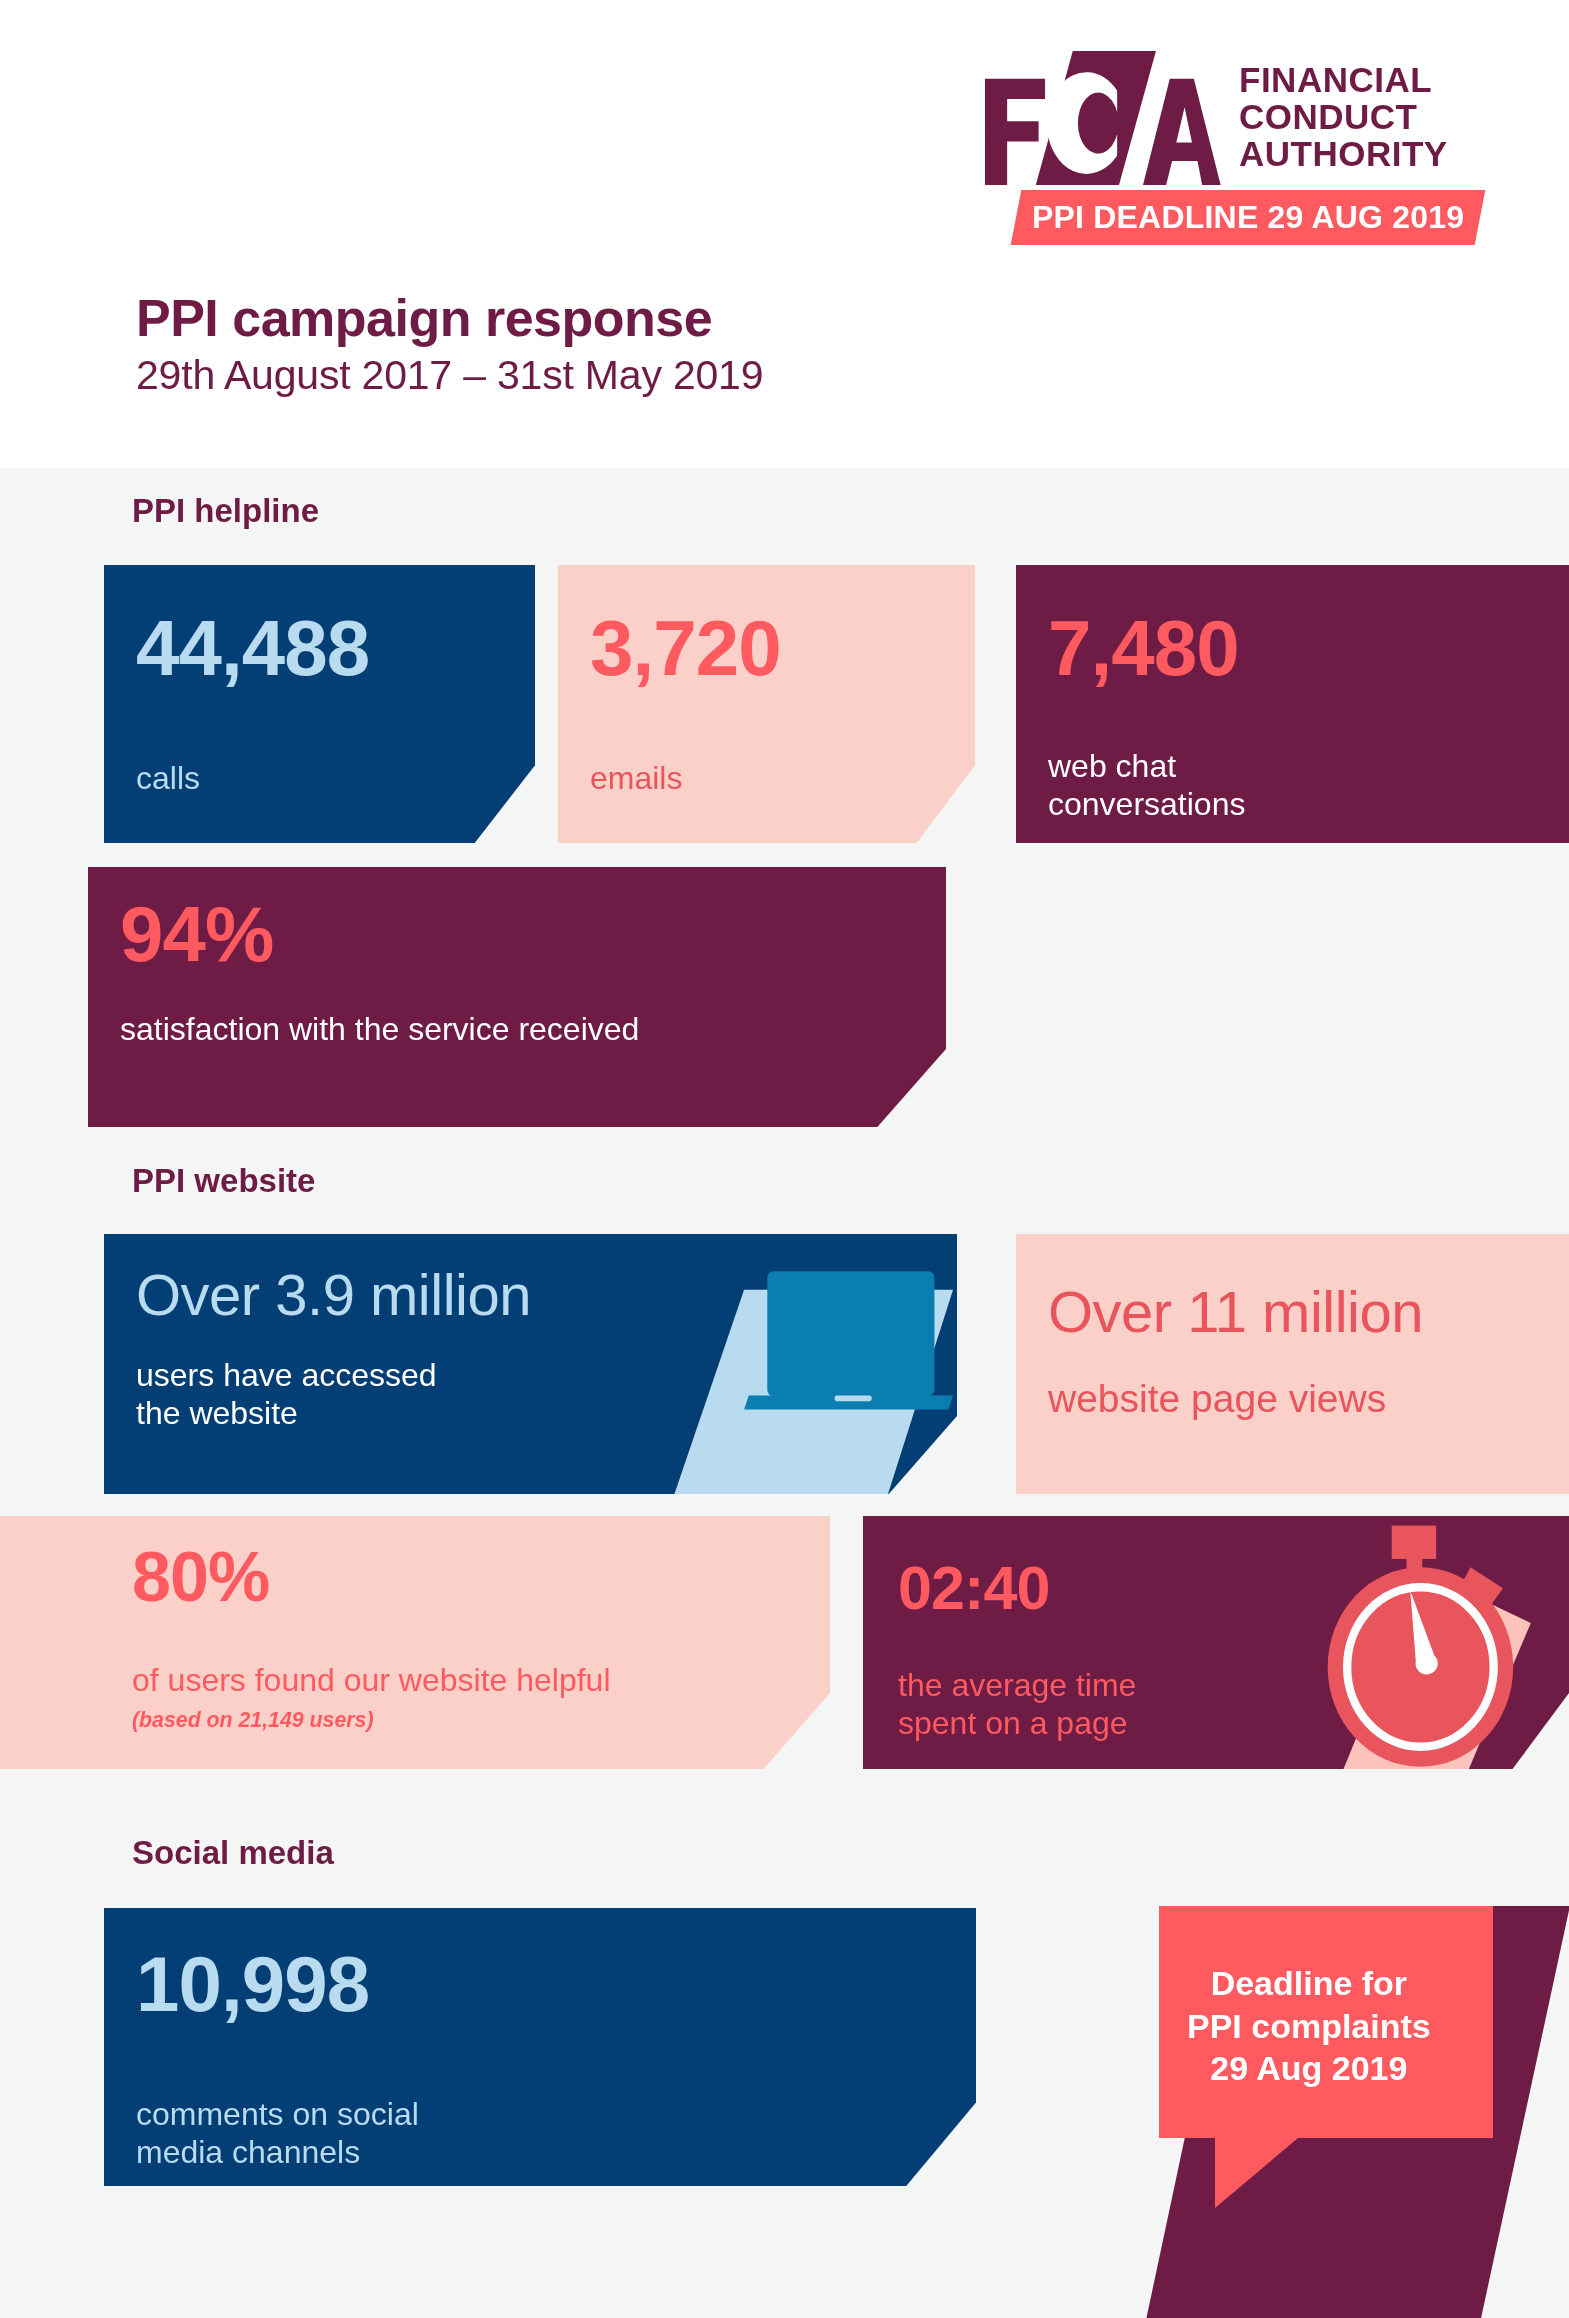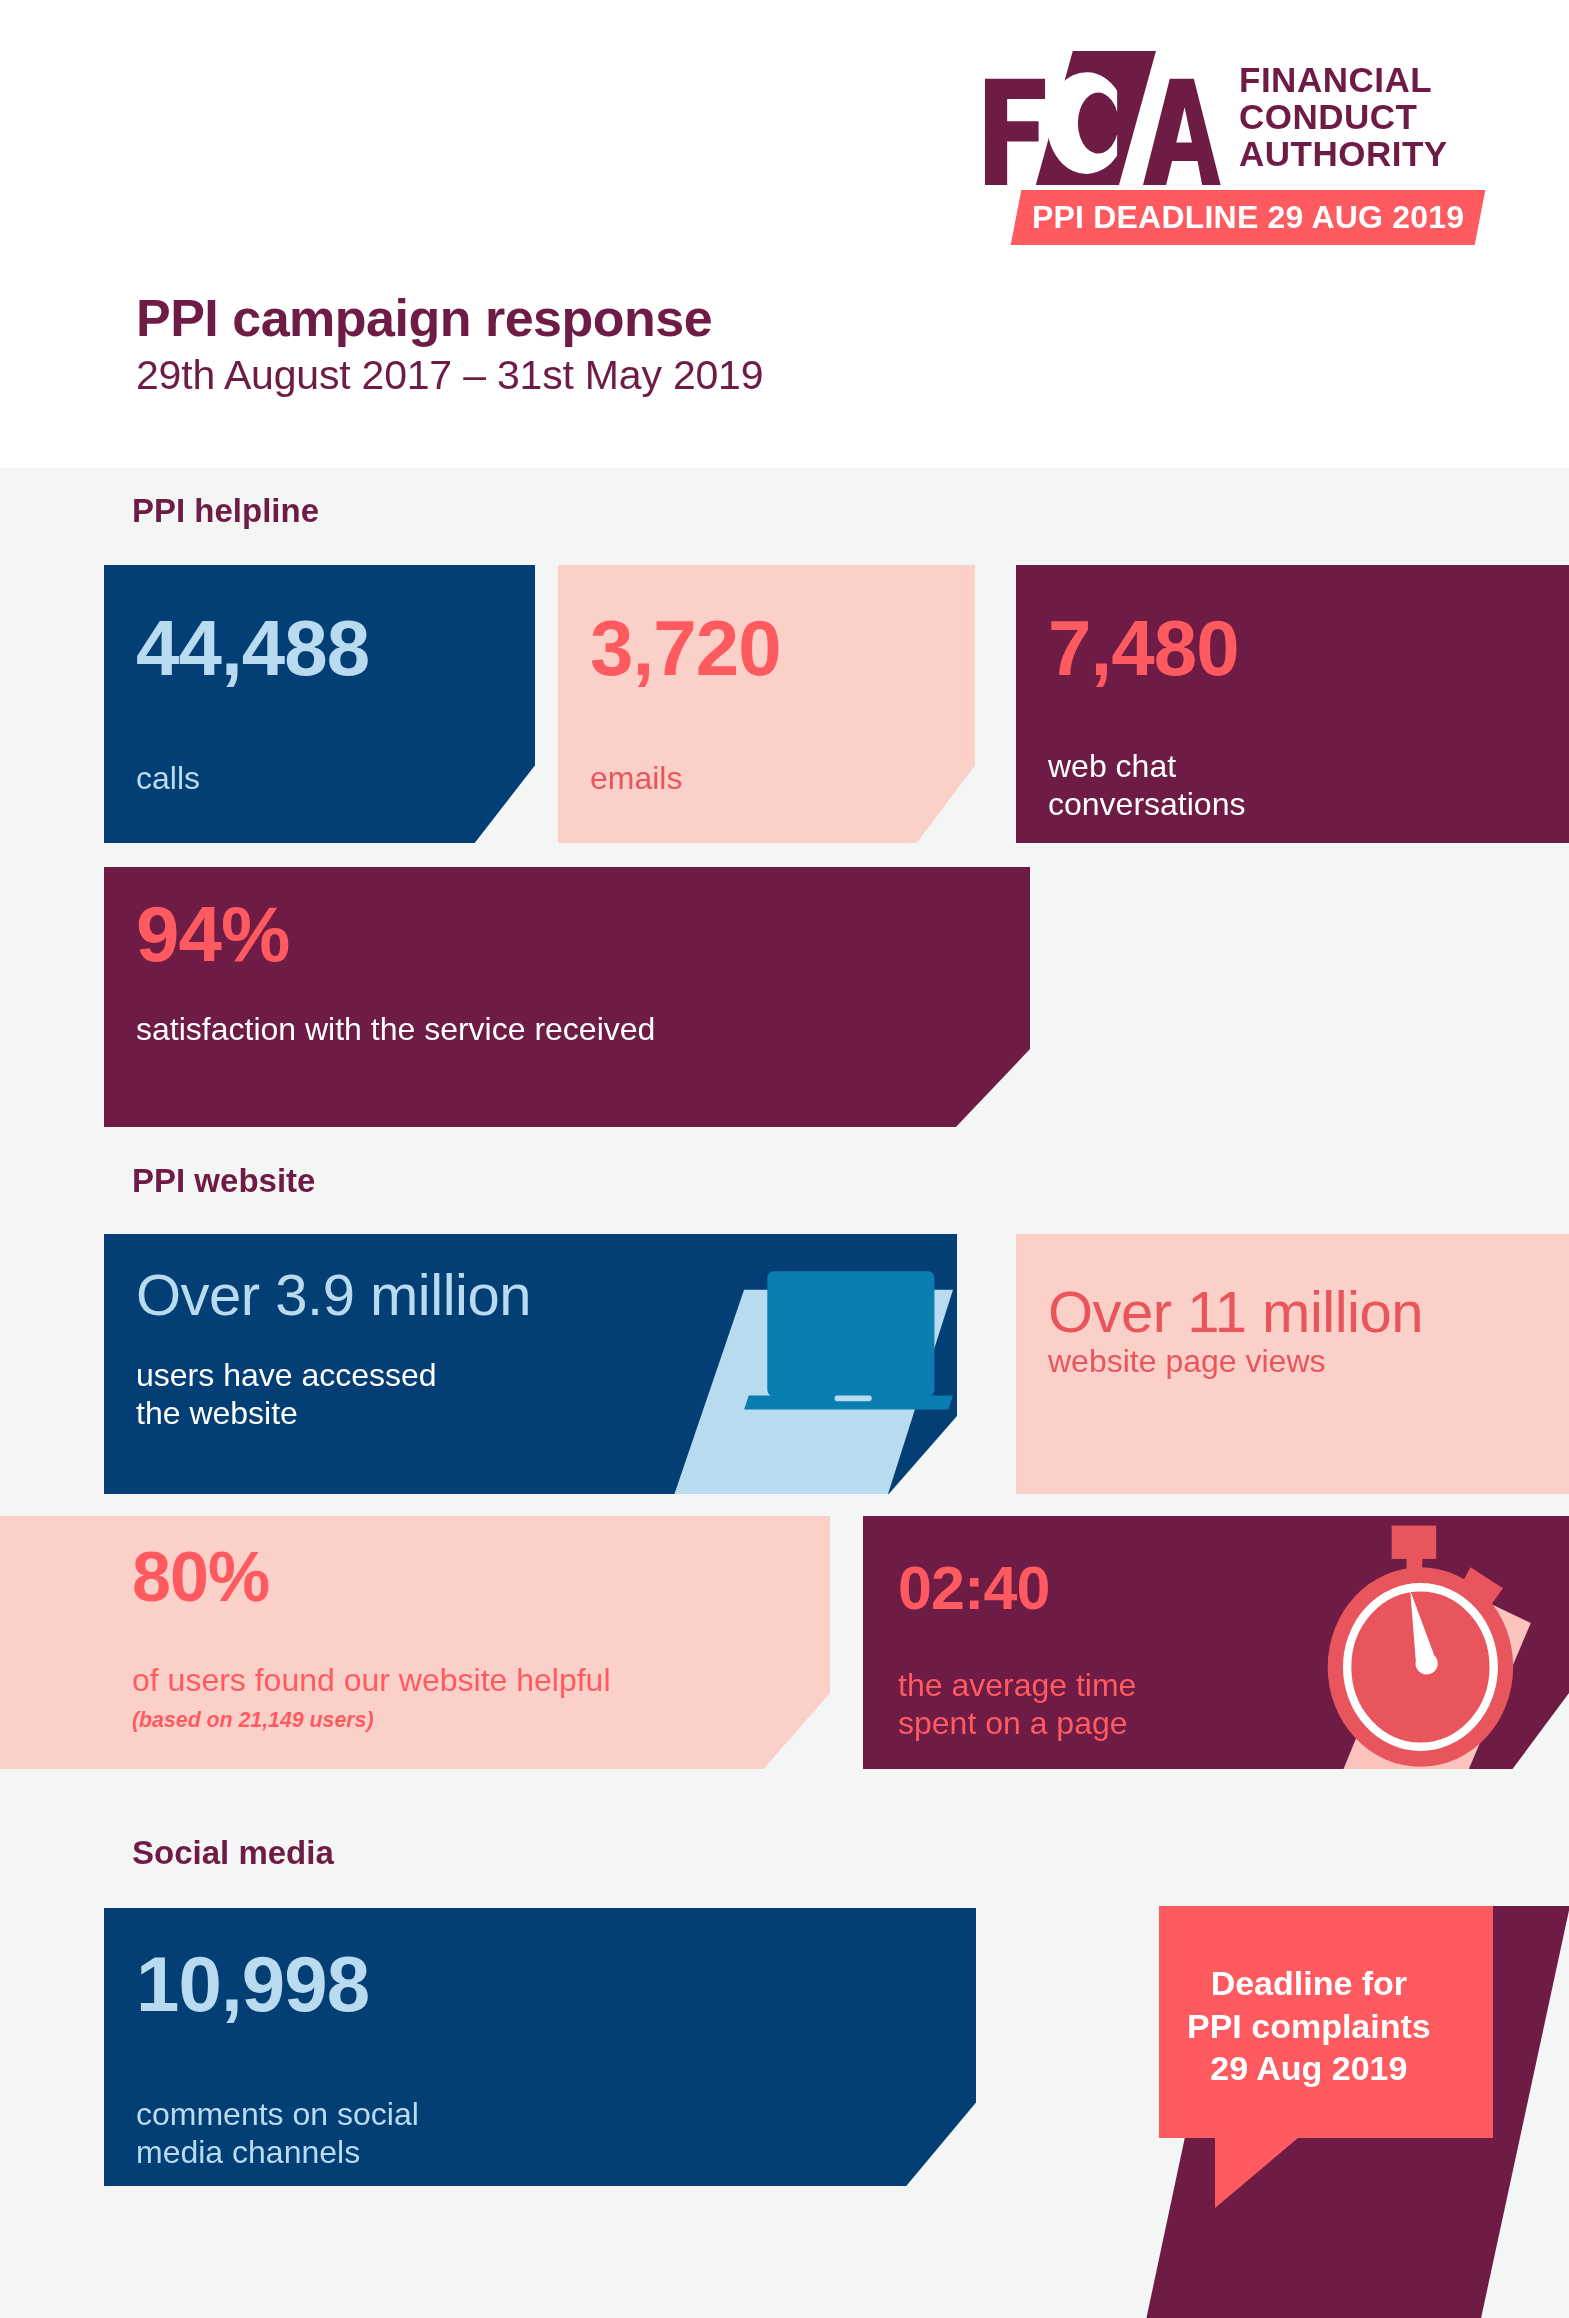--- a/index.html
+++ b/index.html
@@ -115,21 +115,21 @@
 
   #card-webchat{
     left:1016px; top:565px; width:554px; height:278px;
     background:var(--maroon);
     padding-left:19px;
   }
   #card-webchat .big{ left:32px; top:44px; font-size:78px; color:var(--coral); }
   #card-webchat .lbl{ left:32px; top:183px; font-size:32px; color:#ffffff; }
 
   #card-satisfaction{
-    left:104px; top:867px; width:926px; height:260px;
+    left:88px; top:867px; width:858px; height:260px;
     background:var(--maroon);
     padding-left:48px;
   }
   #card-satisfaction .big{ left:32px; top:28px; font-size:78px; color:var(--coral); }
   #card-satisfaction .lbl{ left:32px; top:144px; font-size:32px; color:#ffffff; }
 
   
   #card-users{
     left:104px; top:1234px; width:853px; height:260px;
     background:var(--navy);
@@ -143,21 +143,21 @@
   .laptop{ position:absolute; left:524px; top:0px; width:325px; height:260px; }
 
   #card-pageviews{
     left:1016px; top:1234px; width:554px; height:260px;
     background:var(--pink-pale);
   }
   #card-pageviews .big{
     left:32px; top:49px; font-size:58px; color:var(--coral-mid);
     font-weight:normal; letter-spacing:-0.5px;
   }
-  #card-pageviews .lbl{ left:32px; top:109px; font-size:32px; color:var(--coral-mid); }
+  #card-pageviews .lbl{ left:32px; top:142px; font-size:39px; color:var(--coral-mid); }
 
   #card-helpful{
     left:0px; top:1516px; width:830px; height:253px;
     background:var(--pink-pale);
   }
   #card-helpful .big{ left:132px; top:25.5px; font-size:70px; color:var(--coral);text-align:right; }
   #card-helpful .lbl{ left:132px; top:146px; font-size:32px; color:var(--coral); }
   #card-helpful .sub{ left:132px; top:192px; font-size:21.3px; color:var(--coral); }
 
   #card-avgtime{

